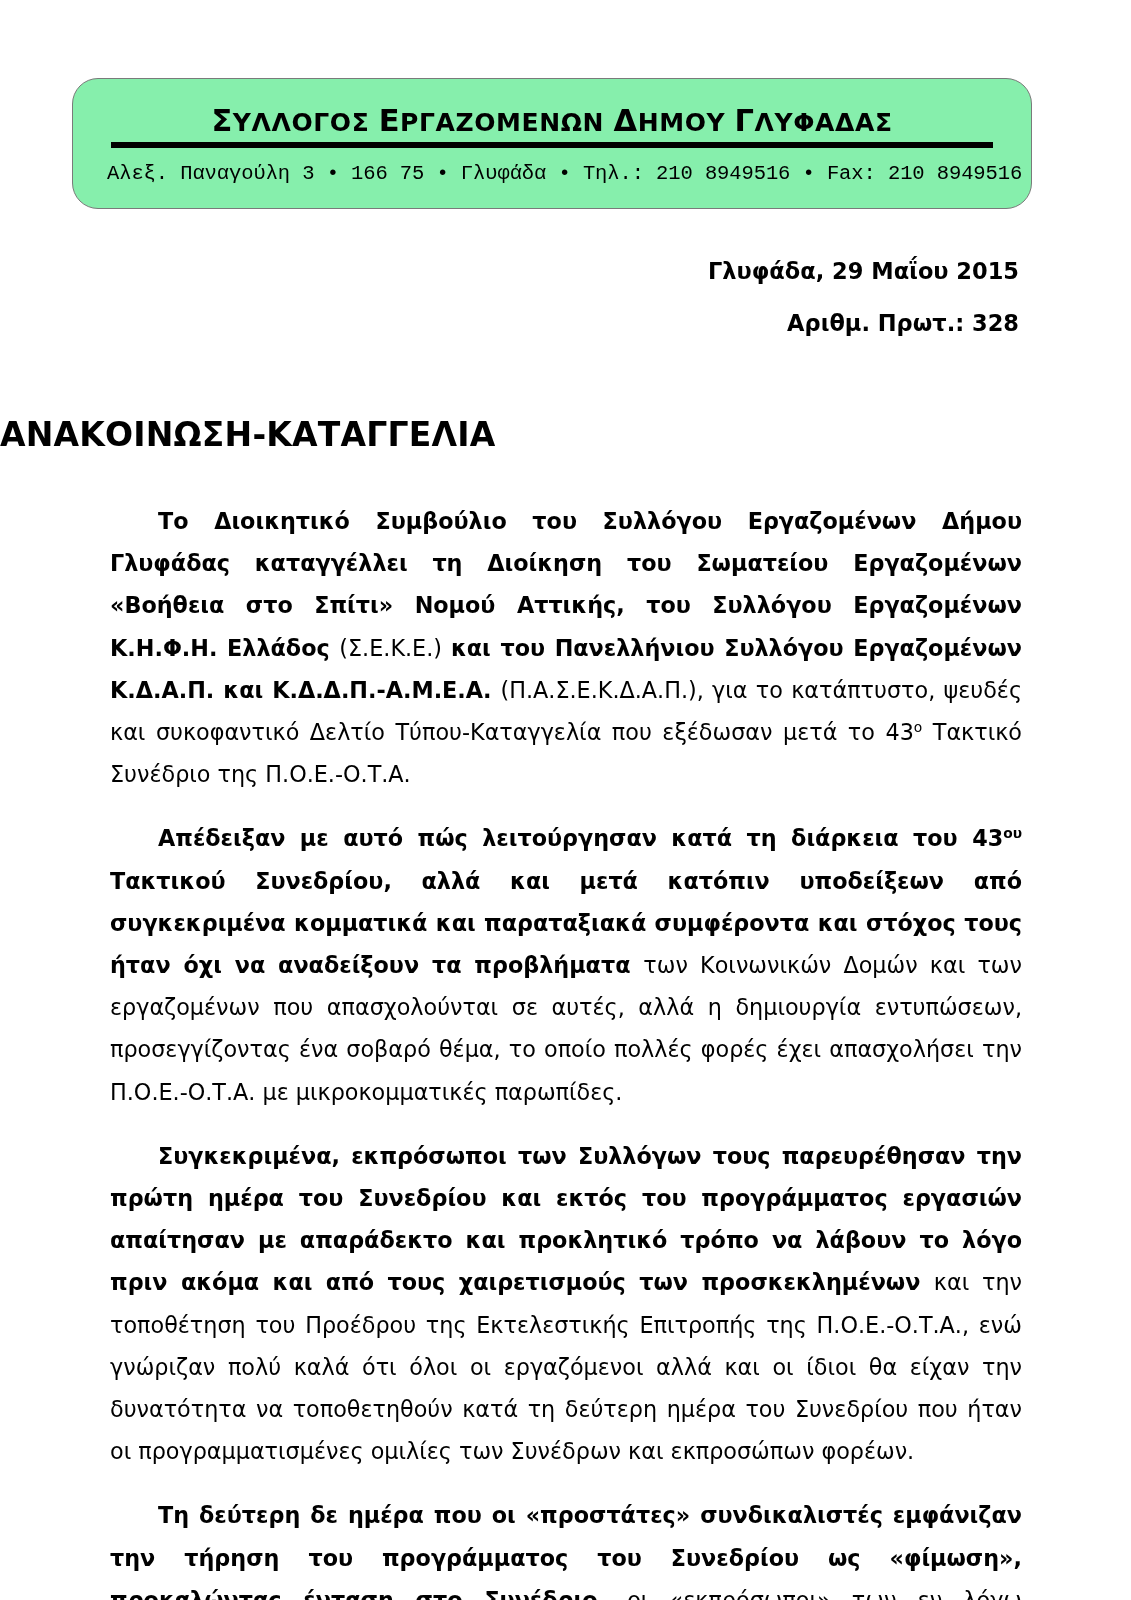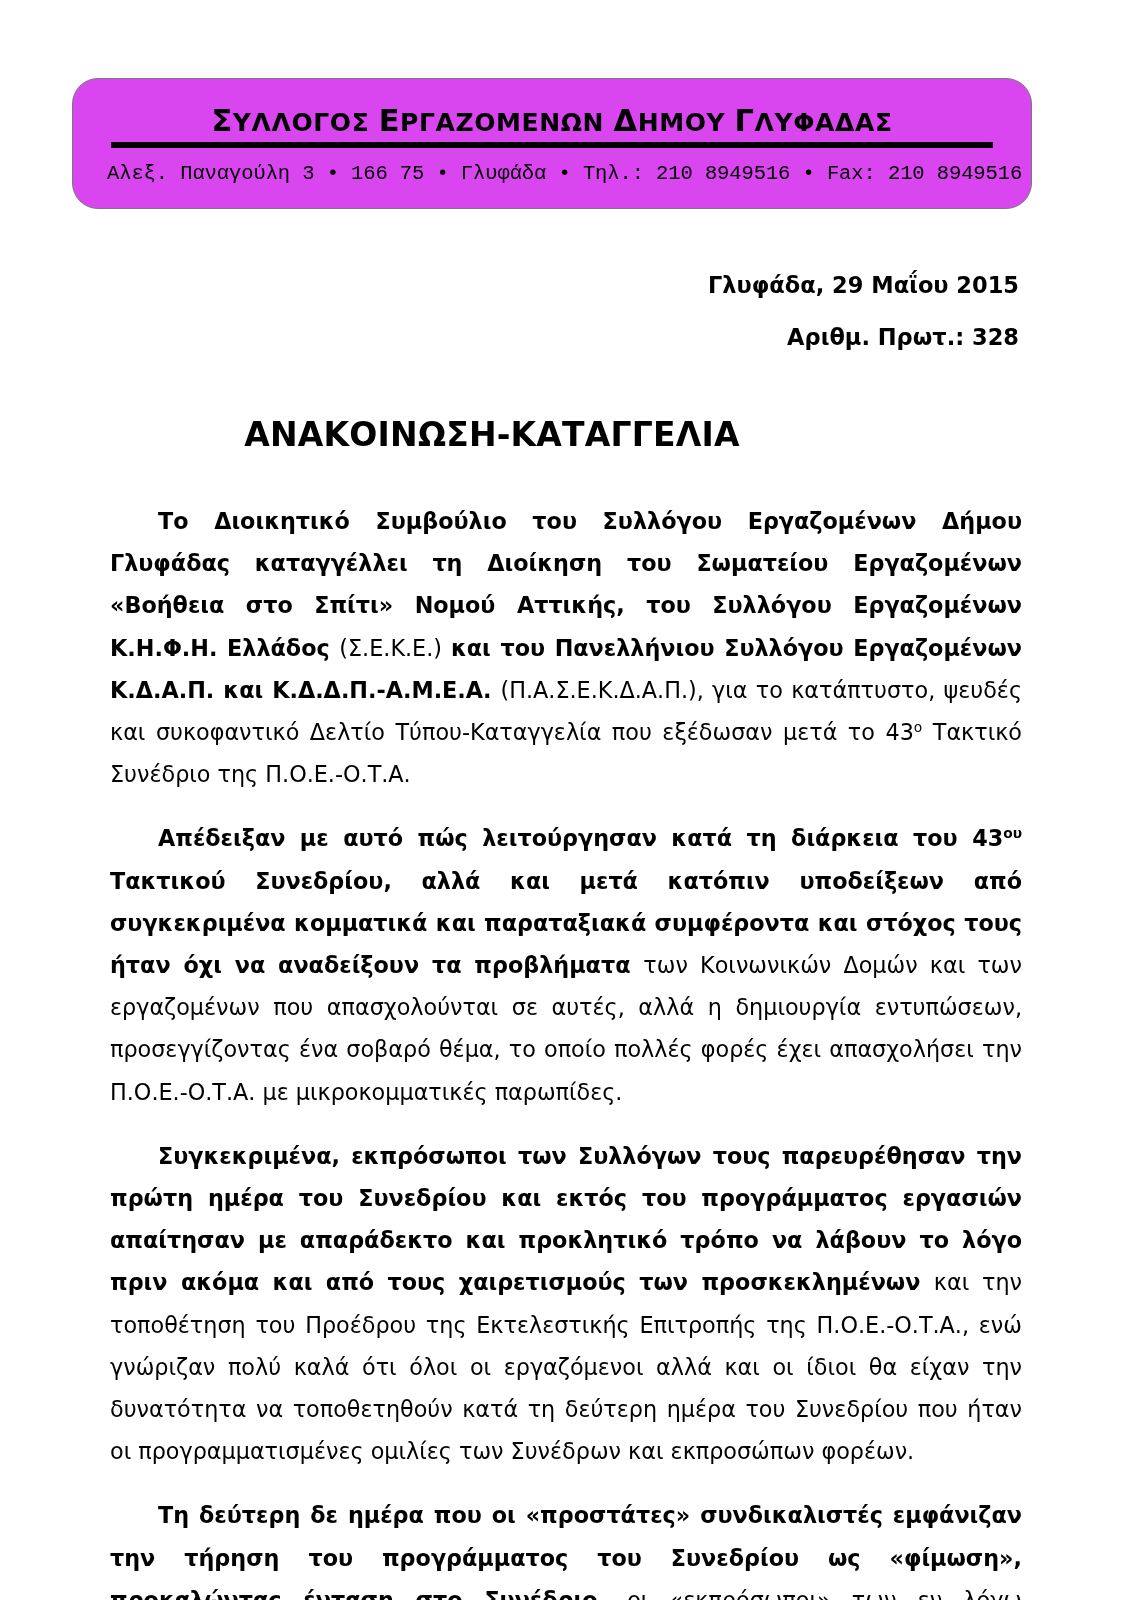--- a/index.html
+++ b/index.html
@@ -27,21 +27,21 @@
   
   .letterhead {
     position: absolute;
     left: 72px;
     top: 78px;
     width: 960px;
     box-sizing: border-box;
     border: 1.5px solid #7a7a7a;
     border-radius: 26px;
     padding: 26px 34px 20px 34px;
-    background: #d946ef;
+    background: #86efac;
   }
 
   .org-name {
     font-family: "DejaVu Sans", "Liberation Sans", sans-serif;
     font-weight: 700;
     font-size: 30.5px;
     letter-spacing: 0.6px;
     text-align: center;
     line-height: 1.05;
     white-space: nowrap;
@@ -67,37 +67,37 @@
     line-height: 1.42;
     text-align: center;
     white-space: nowrap;
     letter-spacing: -0.1px;
   }
 
   
   .meta {
     position: absolute;
     right: 112px;
-    top: 274px;
+    top: 260px;
     text-align: right;
   }
   .meta div {
     font-weight: 700;
     font-size: 22.5px;
     line-height: 1.0;
   }
   .meta .meta-date { margin-bottom: 29px; }
 
   
   .doc-title {
     position: absolute;
     left: 0;
     top: 415px;
     width: 984px;
-    text-align: center;
+    text-align: left;
     font-weight: 700;
     font-size: 33px;
     letter-spacing: 0.2px;
   }
 
   
   .body-copy {
     position: absolute;
     left: 110px;
     top: 500px;

